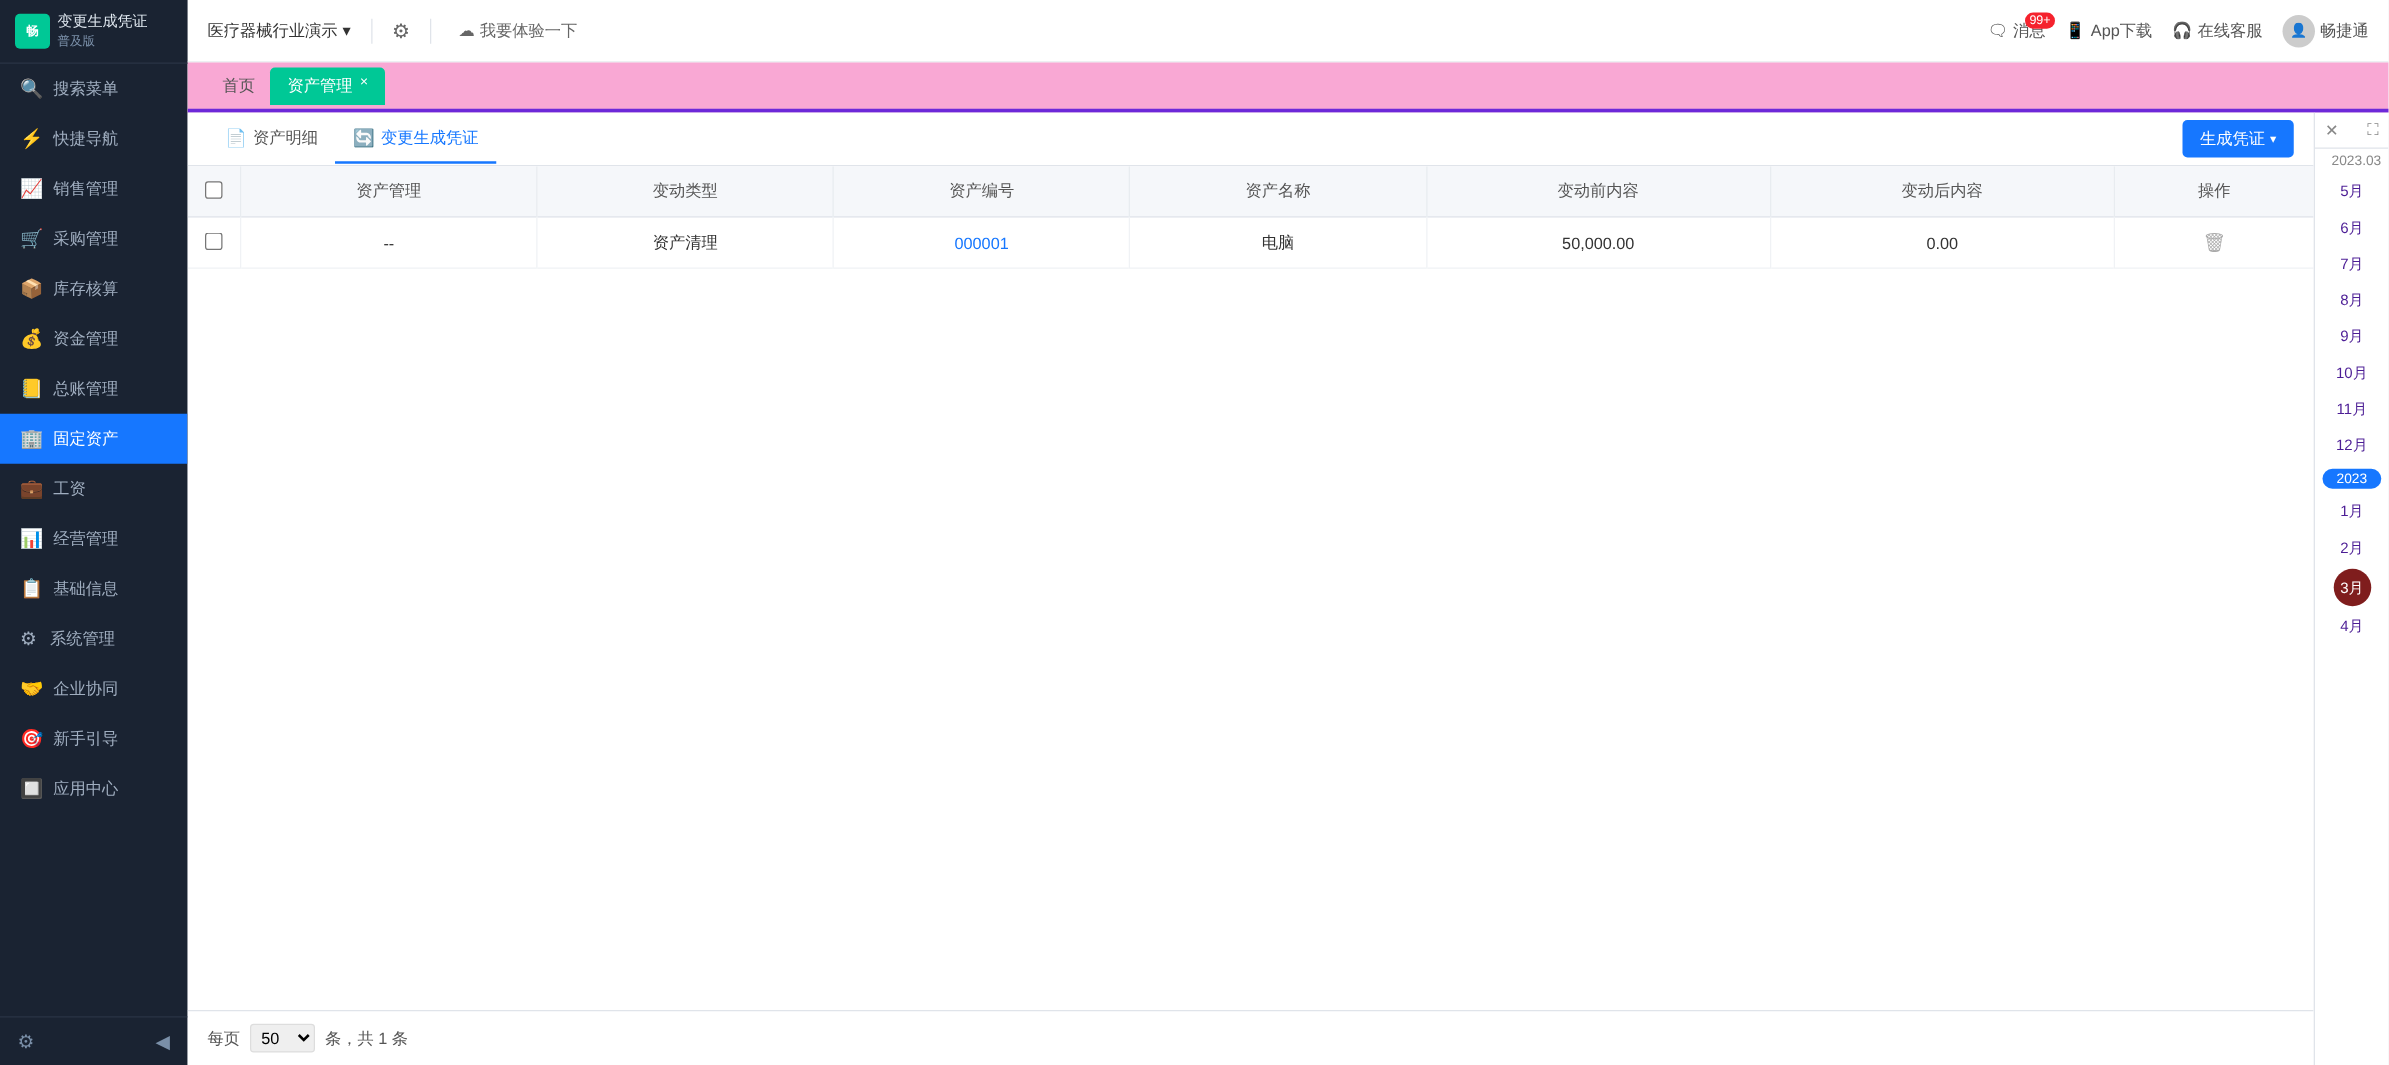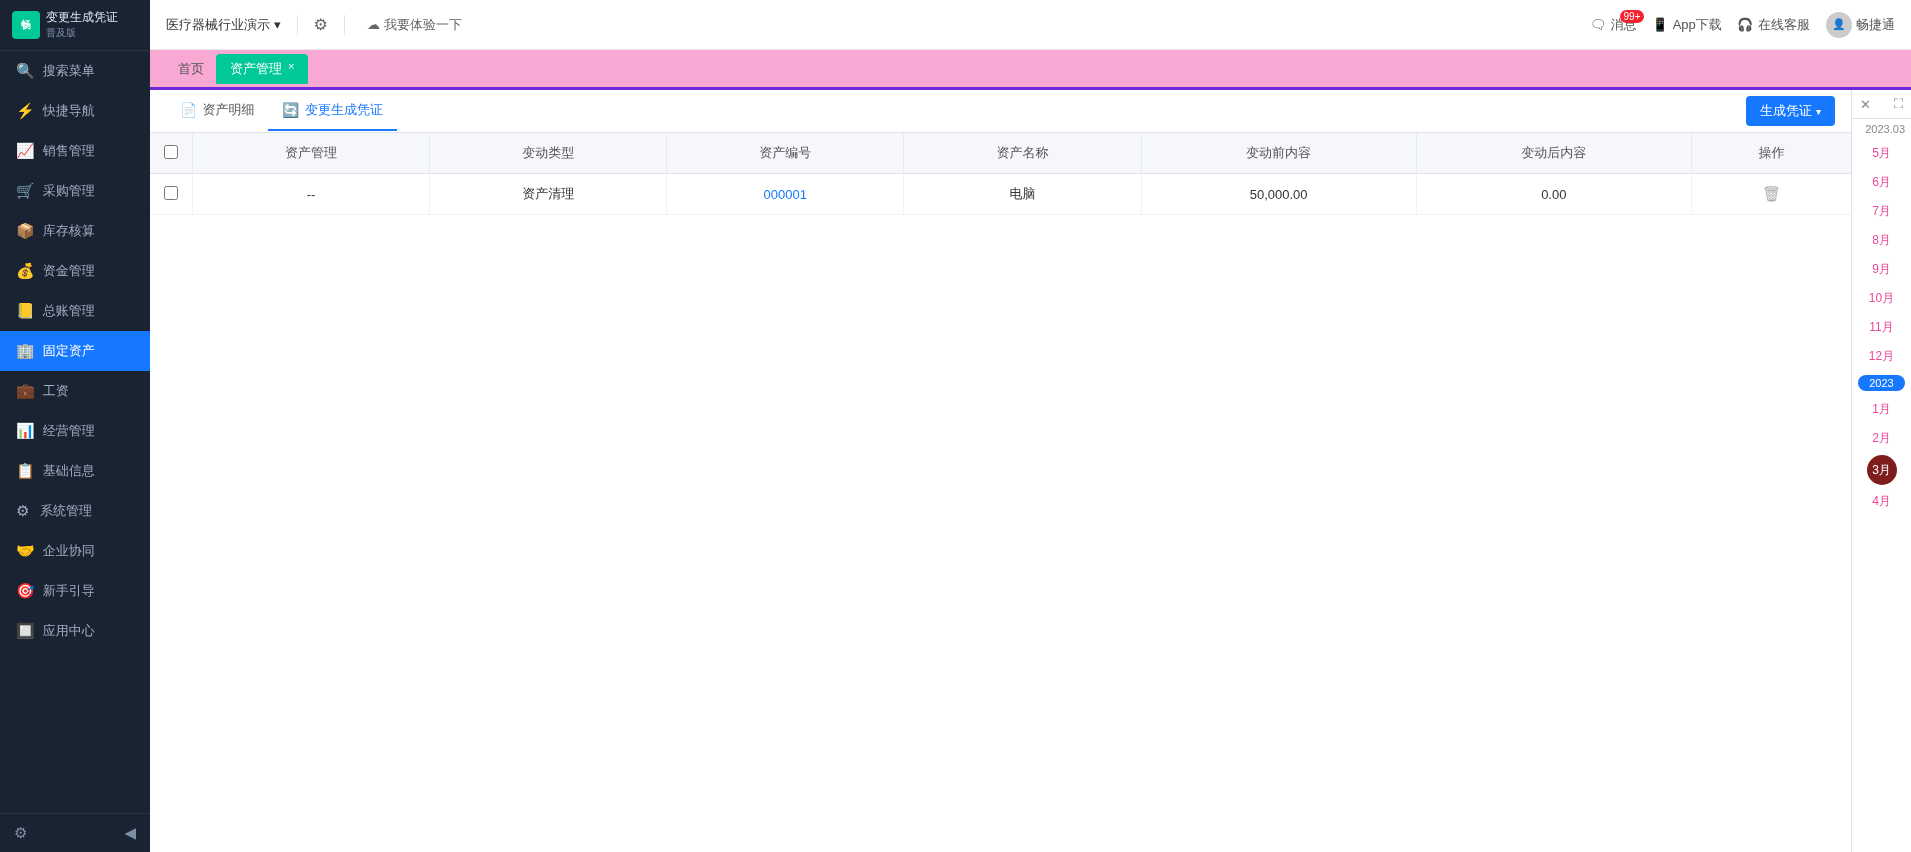--- a/index.html
+++ b/index.html
@@ -236,21 +236,21 @@
       padding: 6px 8px;
       border-bottom: 1px solid #e0e4ea;
     }
     .date-panel-close { cursor: pointer; font-size: 13px; color: #888; }
     .date-panel-expand { cursor: pointer; font-size: 13px; color: #888; }
     .date-panel-year {
       font-size: 11px; color: #888; text-align: right;
       padding: 4px 6px;
     }
     .date-panel-month {
-      font-size: 12px; color: #ec4899; text-align: center;
+      font-size: 12px; color: #4c1d95; text-align: center;
       padding: 6px 4px; cursor: pointer;
     }
     .date-panel-month.current {
       background: #7f1d1d; color: #fff; border-radius: 50%;
       width: 30px; height: 30px;
       display: flex; align-items: center; justify-content: center;
       margin: 2px auto;
     }
     .date-panel-year-badge {
       background: #1677ff; color: #fff; border-radius: 12px;
@@ -428,20 +428,30 @@
     <td>50,000.00</td>
     <td>0.00</td>
     <td>
       <span class="delete-icon">🗑</span>
     </td>
   </tr>
             </tbody>
         </table>
       </div>
 
+      <div class="pagination">
+        <span>每页</span>
+        <select>
+          <option>50</option>
+          <option>10</option>
+          <option>20</option>
+          <option>100</option>
+        </select>
+        <span>条，共 1 条</span>
+      </div>
     </div>
 
     <div class="date-panel">
       <div class="date-panel-header">
         <span class="date-panel-close">✕</span>
         <span class="date-panel-expand">⛶</span>
       </div>
       <div class="date-panel-year">2023.03</div>
       <div id="prev-months">
           <div class="date-panel-month">5月</div>

